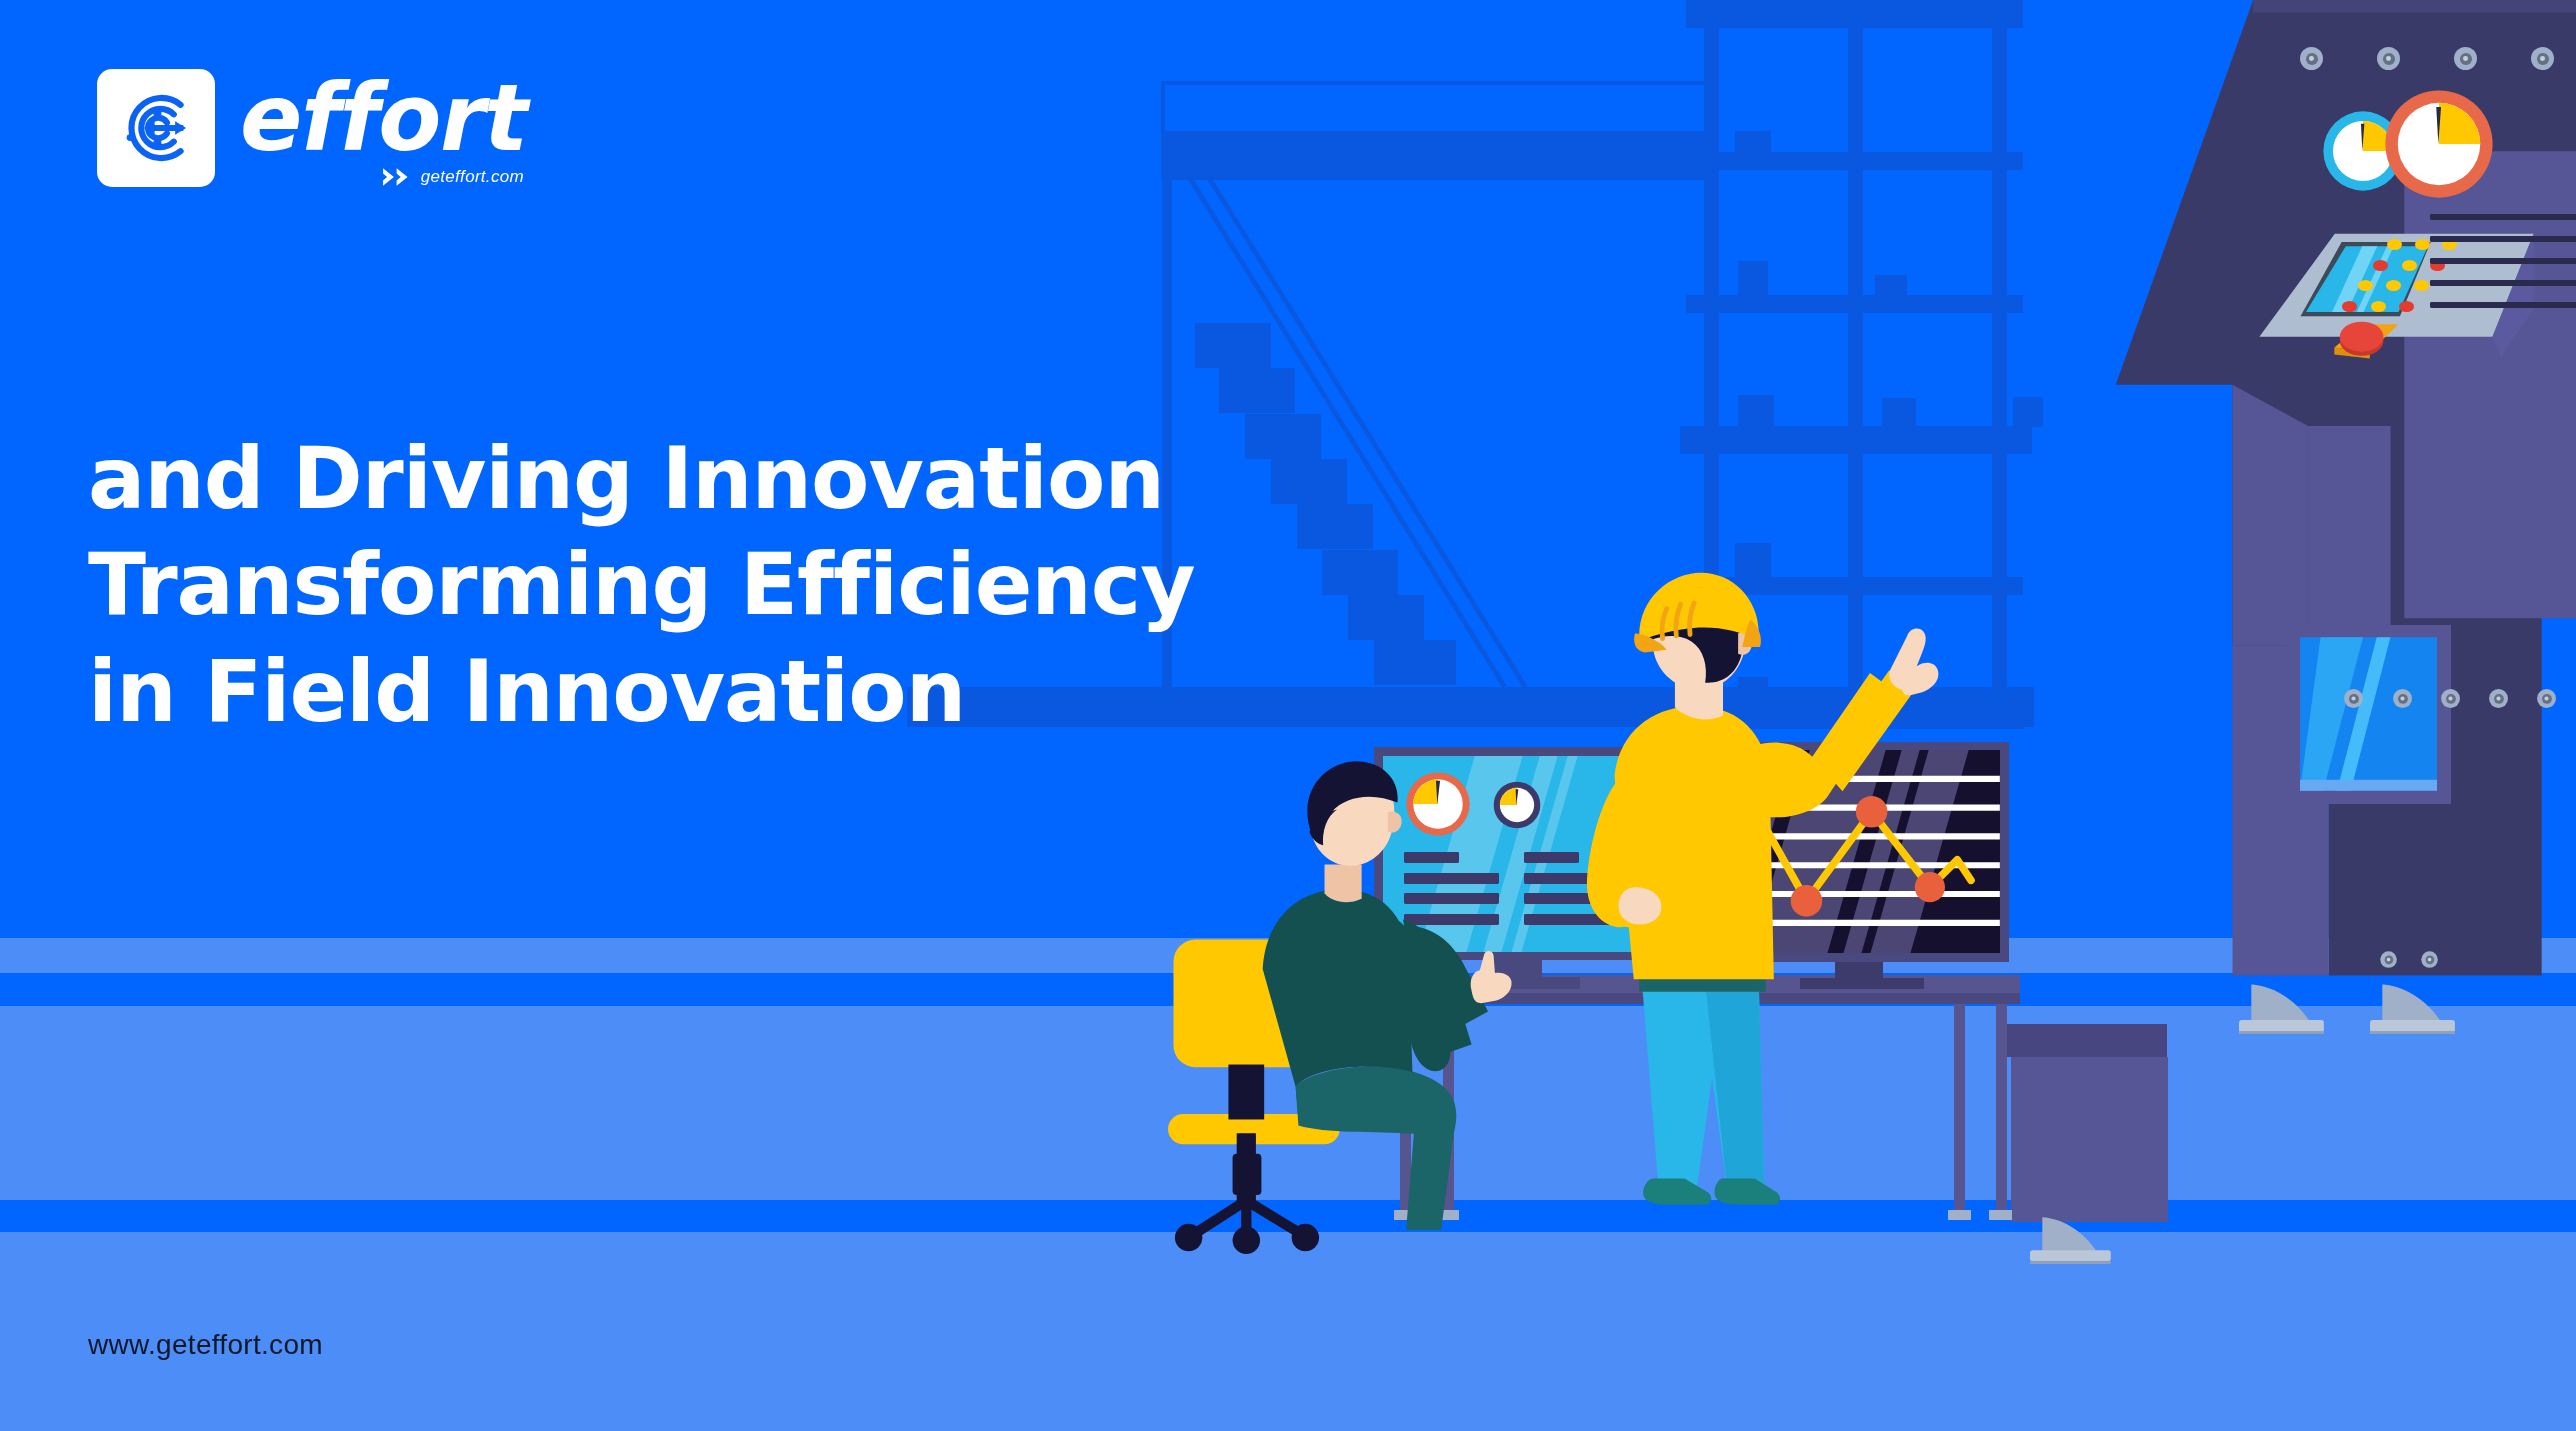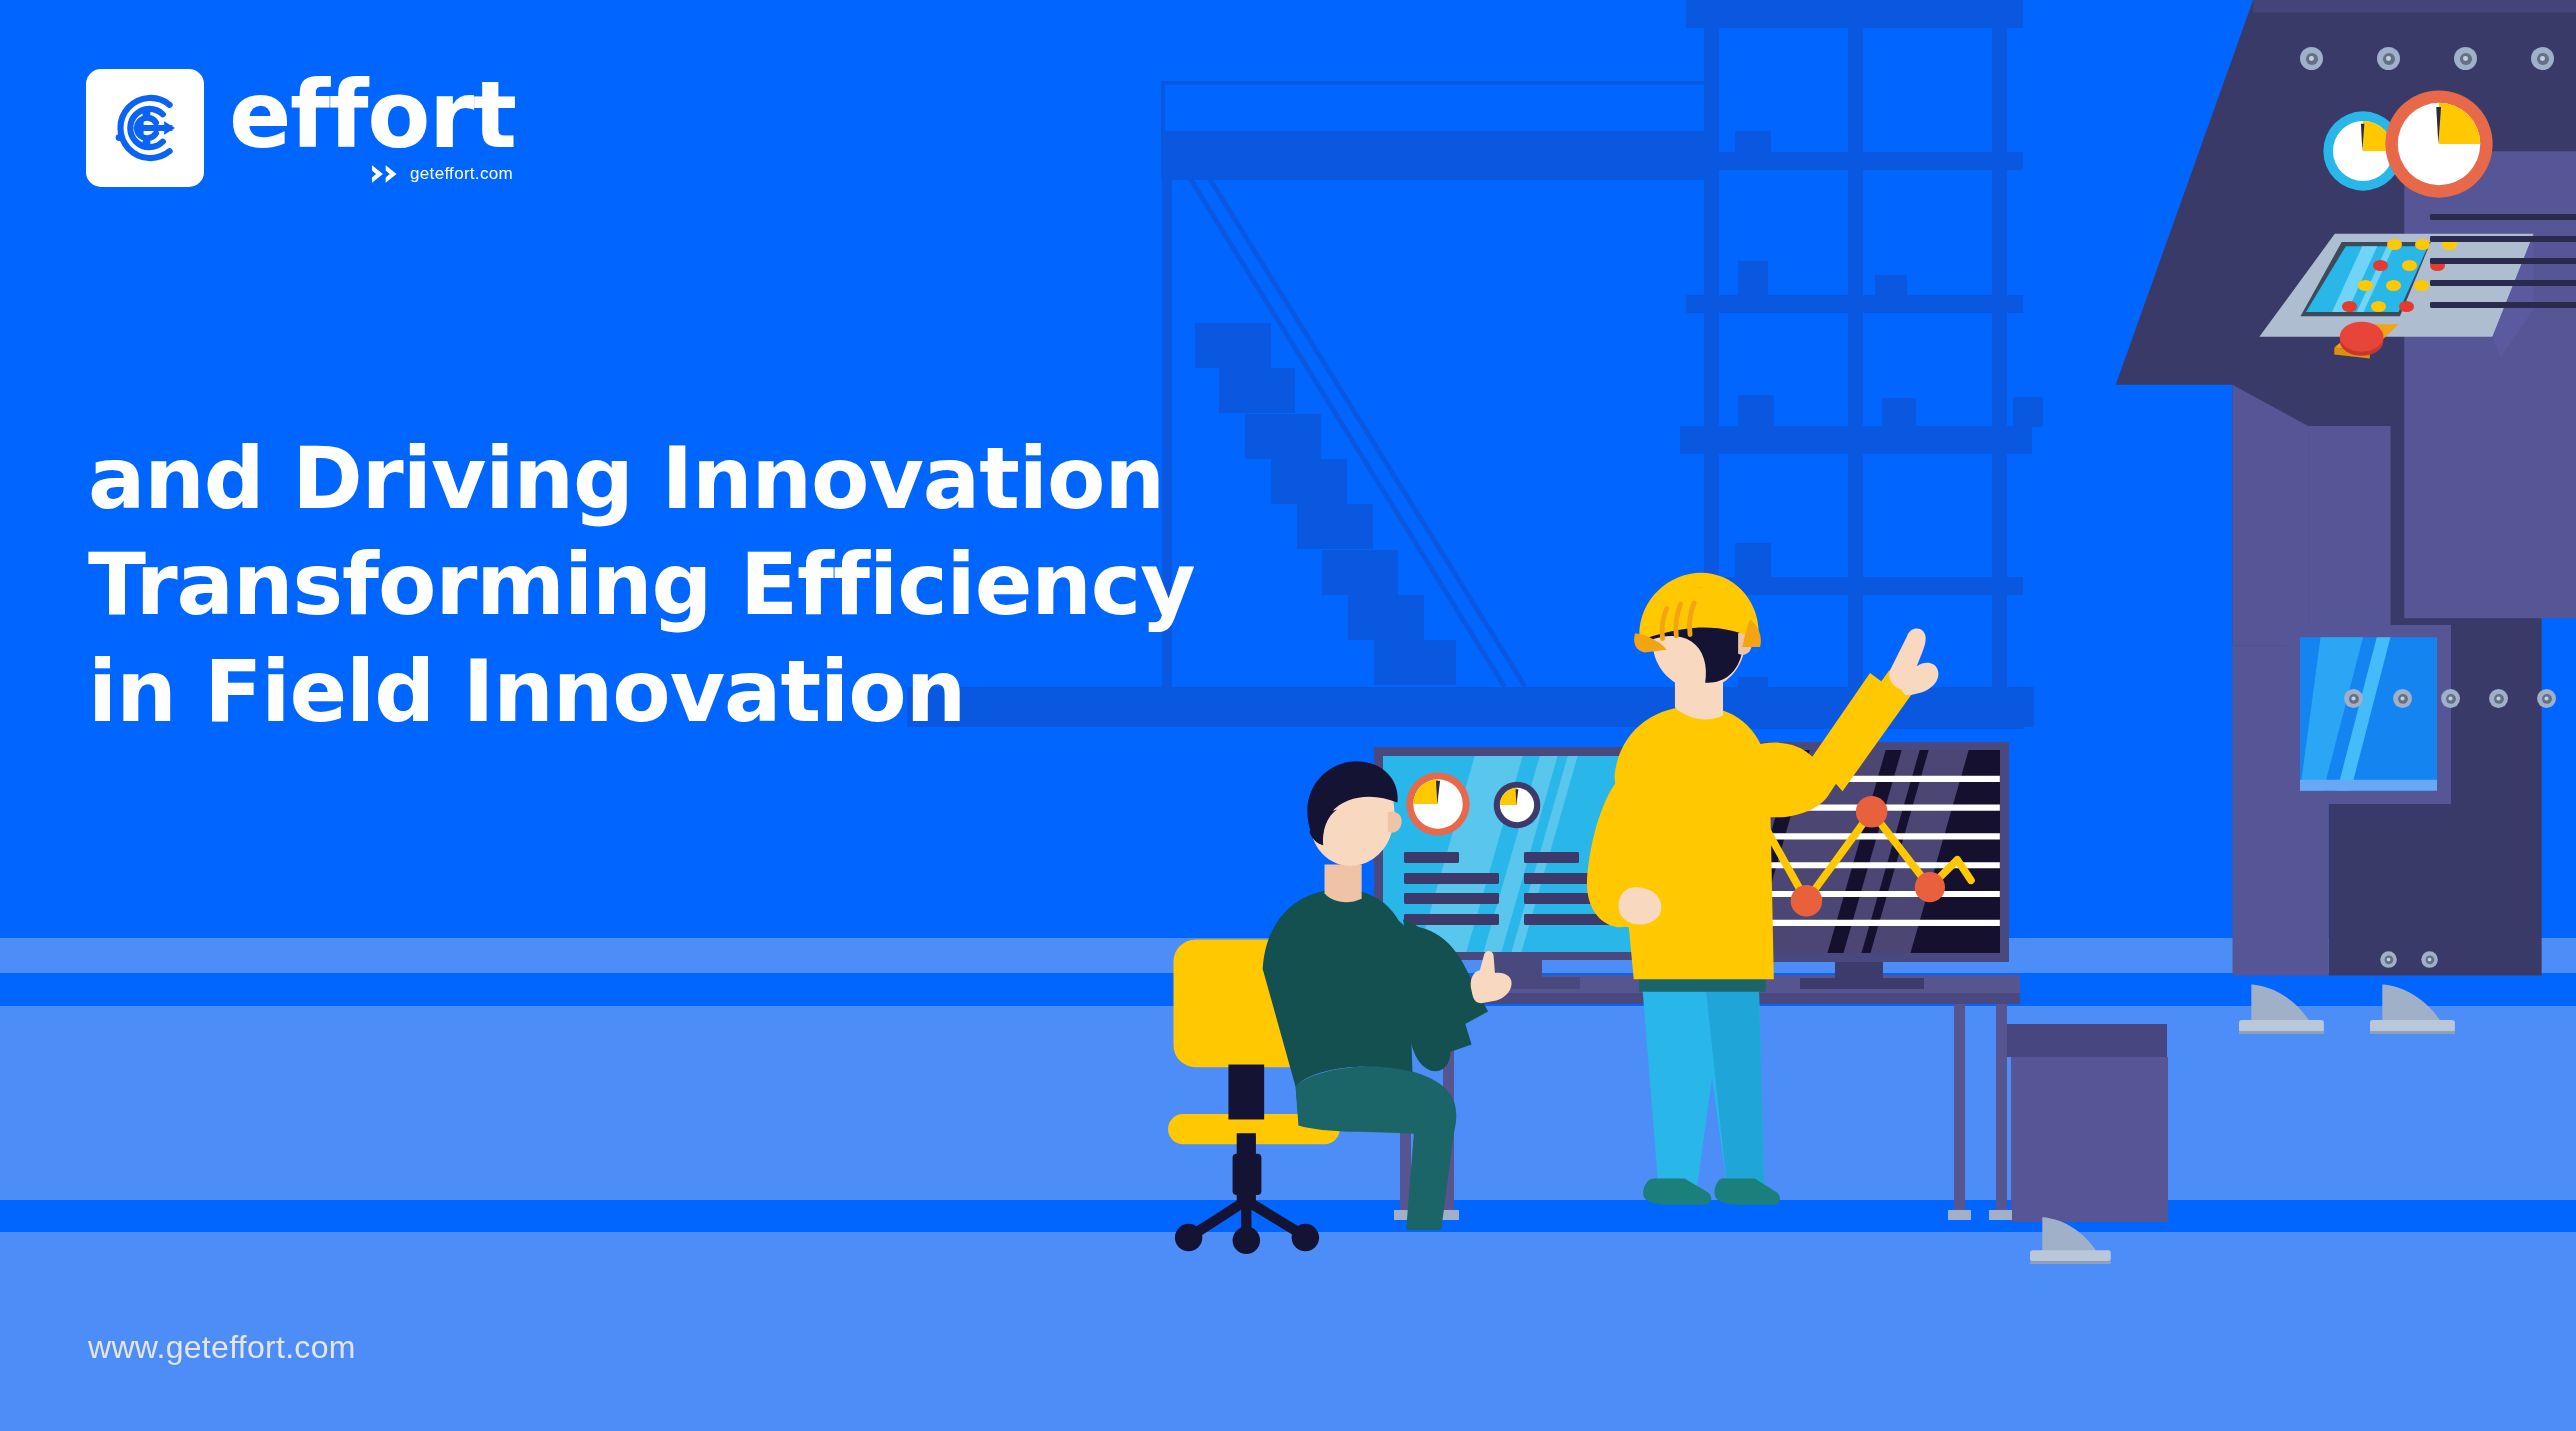--- a/index.html
+++ b/index.html
@@ -20,21 +20,21 @@
   #band-f2      { top:973px; height:33px;  background:#0066FF; }
   #band-f3      { top:1006px; height:194px; background:#4D8DF7; }
   #band-f4      { top:1200px; height:32px;  background:#0066FF; }
   #band-f5      { top:1232px; height:200px; background:#4D8DF7; }
 
   
   .bgshape { position:absolute; background:#0A57E0; }
   .bgline  { position:absolute; background:#0A57E0; }
 
   
-  #logo { position:absolute; left:86px; top:69px; display:flex; align-items:center; }
+  #logo { position:absolute; left:97px; top:69px; display:flex; align-items:flex-end;font-style:italic; }
   #logo-tile {
     width:118px; height:118px; background:#ffffff; border-radius:15px;
     display:flex; align-items:center; justify-content:center;
   }
   #logo-text-wrap { margin-left:25px; padding-top:1.4px; }
   #logo-word {
     font-size:92px; line-height:0.94; font-weight:700; color:#ffffff;
     letter-spacing:-1.4px; font-family:"DejaVu Sans", sans-serif;
   }
   #logo-sub {
@@ -48,21 +48,21 @@
   #headline {
     position:absolute; left:88px; top:426px; width:1305px;
     color:#ffffff; font-size:85px; font-weight:700; line-height:1.25;
     letter-spacing:-1px; font-family:"DejaVu Sans", sans-serif;
   }
   #headline div { white-space:nowrap; }
 
   
   #footer-url {
     position:absolute; left:88px; top:1329px;
-    color:#e5e5e5; font-size:32px; letter-spacing:0.3px;
+    color:#0f172a; font-size:28px; letter-spacing:0.3px;
   }
 
   
   .abs { position:absolute; }
 
   
   #desk-top  { left:1381px; top:975px; width:639px; height:18px; background:#56558F; }
   #desk-top2 { left:1381px; top:993px; width:639px; height:11px; background:#4A497F; }
   .desk-leg  { width:11px; height:206px; background:#56558F; top:1004px; }
   .desk-foot { width:23.4px; height:9.6px; background:#9FB0C8; }

